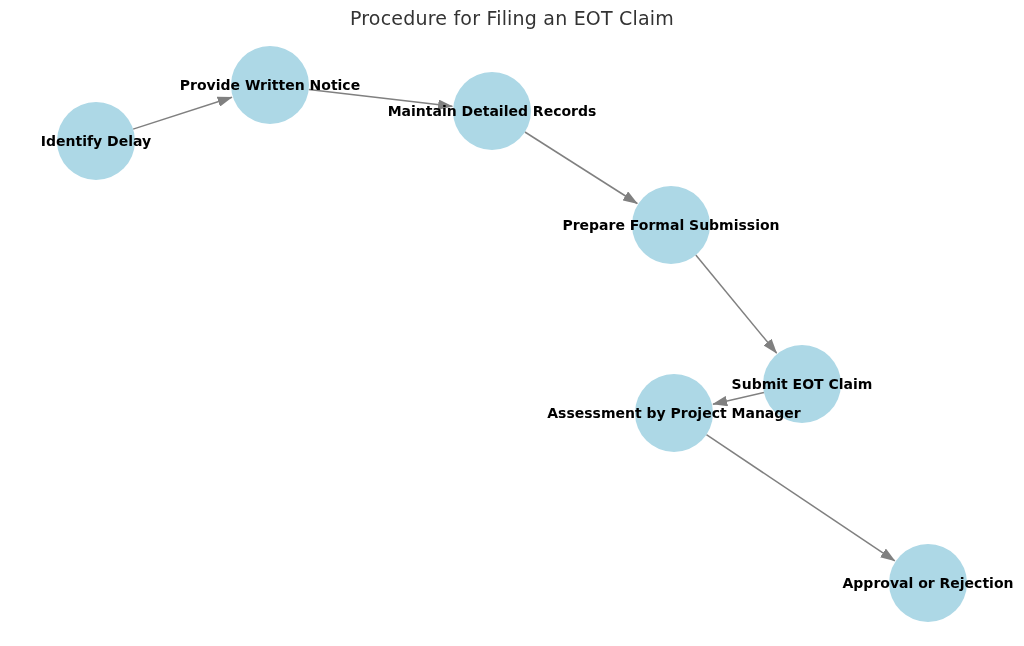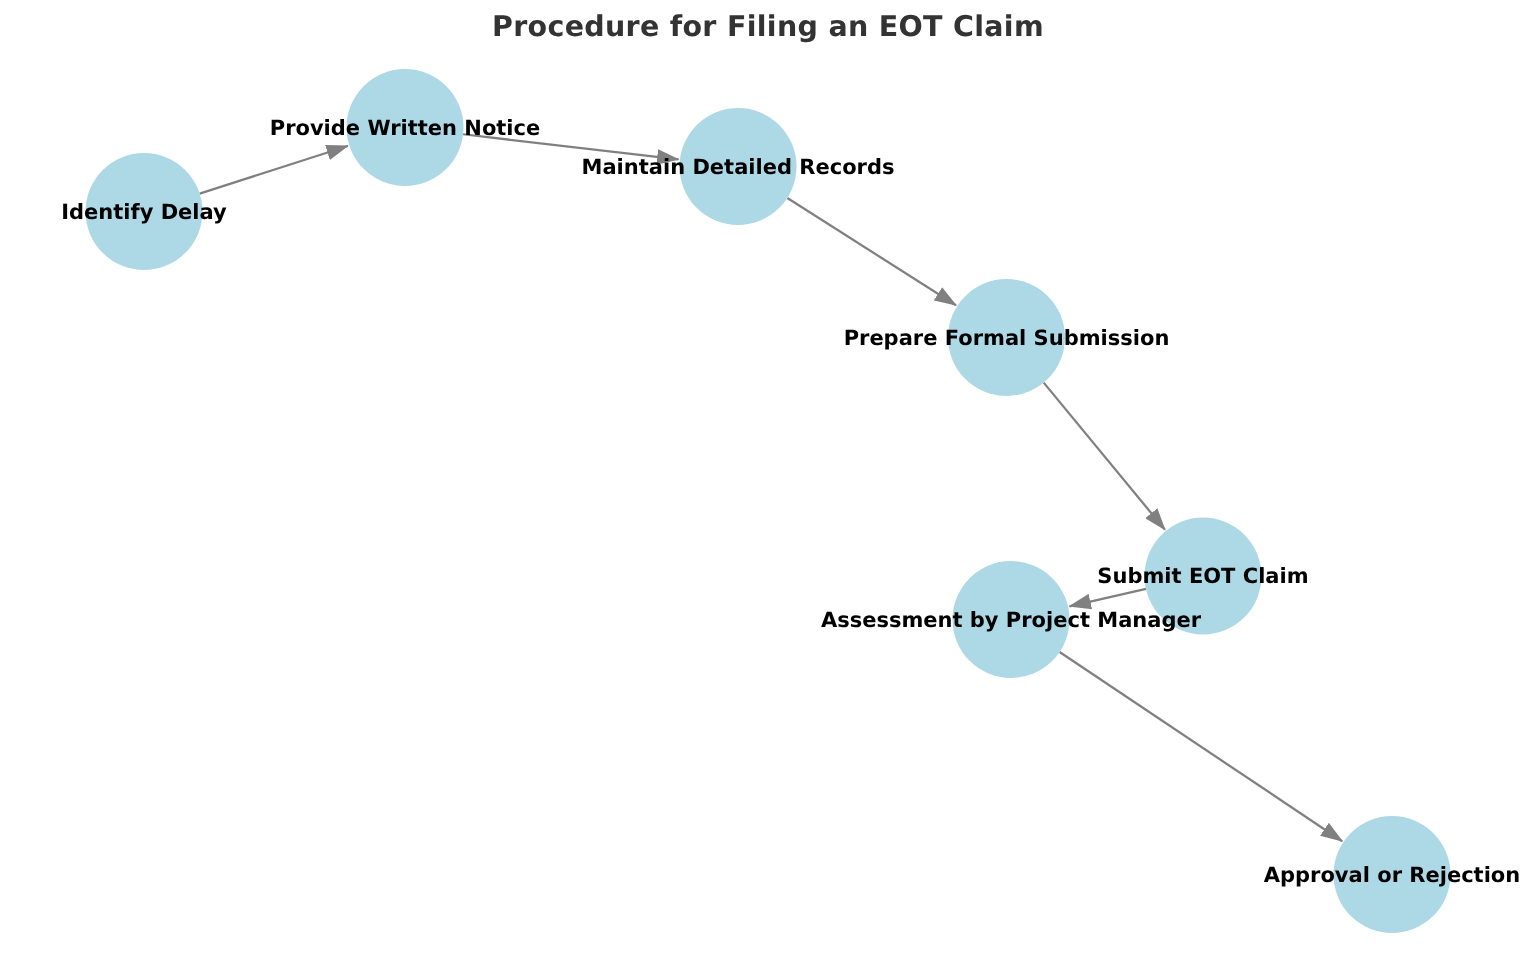--- a/index.html
+++ b/index.html
@@ -15,21 +15,21 @@
     background: #ffffff;
     overflow: hidden;
   }
   .figure-title {
     position: absolute;
     top: 7px;
     left: 0;
     width: 1024px;
     text-align: center;
     font-size: 19px;
-    font-weight: bold;
+    font-weight: normal;
     letter-spacing: 0.2px;
   }
   svg.canvas {
     position: absolute;
     top: 0;
     left: 0;
   }
   .node-label {
     font-family: "DejaVu Sans", "Liberation Sans", sans-serif;
     font-size: 14px;

